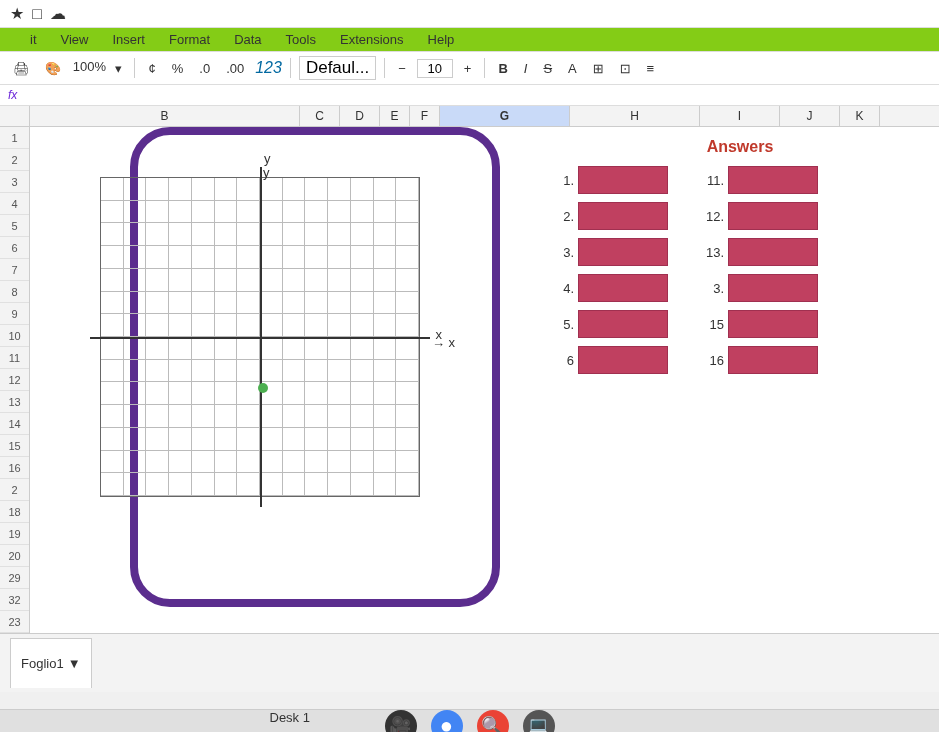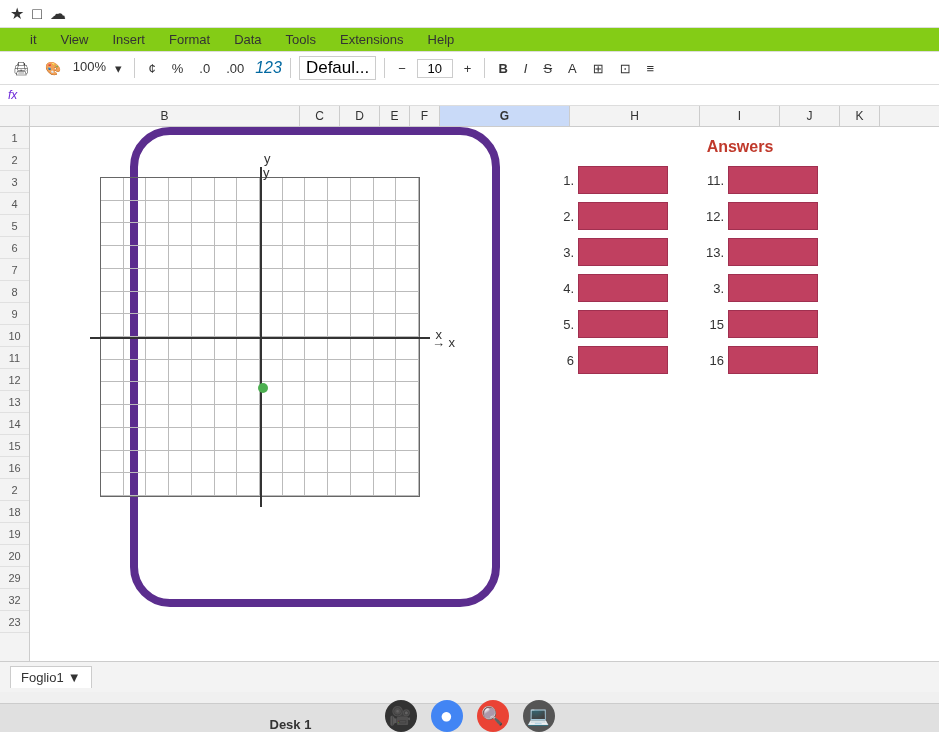--- a/index.html
+++ b/index.html
@@ -257,44 +257,43 @@
       border-top: 1px solid #ccc;
       padding: 4px 10px;
       display: flex;
       align-items: center;
       gap: 8px;
       width: 939px;
     }
     .sheet-tab {
       font-size: 13px;
       color: #333;
-      padding: 3px 10px;
+      padding: 17px 10px;
       background: #fff;
       border: 1px solid #ccc;
       border-bottom: none;
       cursor: pointer;
       display: flex;
       align-items: center;
       gap: 4px;
     }
 
     
     .taskbar {
       position: absolute;
       bottom: 0;
       left: 0;
       width: 939px;
-      height: 29px;
+      height: 23px;
       background: #e0e0e0;
       display: flex;
-      align-items: flex-end;
+      align-items: flex-start;
       justify-content: center;
       gap: 20px;
       border-top: 1px solid #ccc;
-      font-weight: bold;
     }
     .taskbar-label {
       font-size: 13px;
       color: #333;
       position: absolute;
       left: 50%;
       transform: translateX(-200px);
     }
     .taskbar-icons {
       display: flex;

